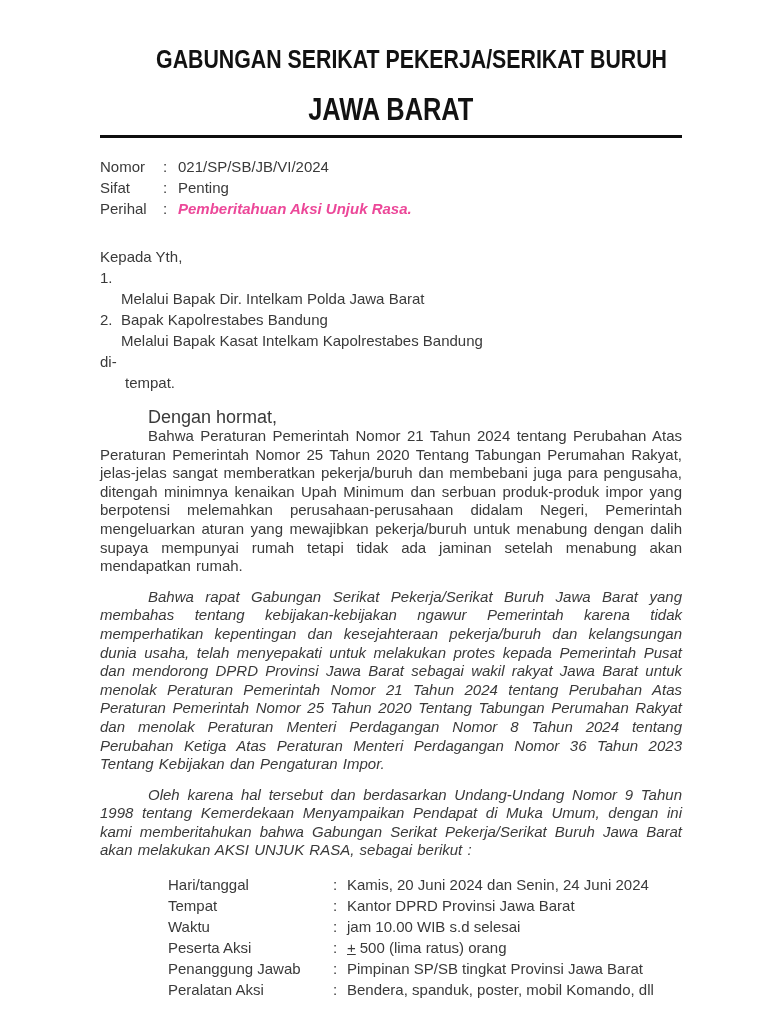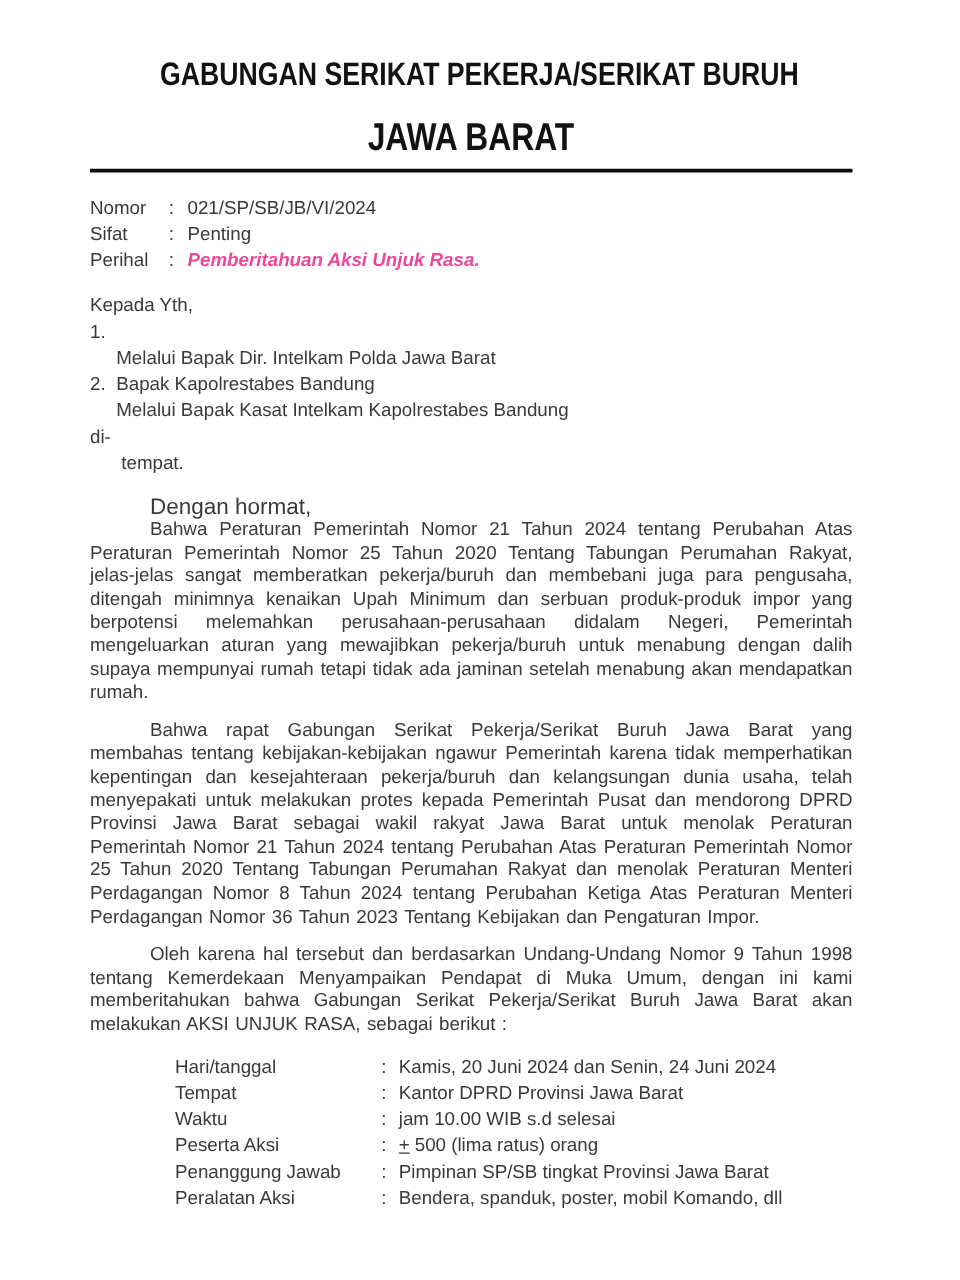--- a/index.html
+++ b/index.html
@@ -6,54 +6,54 @@
   html, body { background: #ffffff; }
   body {
     width: 768px; height: 1024px;
     font-family: "Liberation Sans", sans-serif;
     color: #3a3a3a;
     overflow: hidden;
   }
   .page {
     width: 768px; height: 1024px;
     background: #ffffff;
-    padding: 45px 86px 0 72px;
+    padding: 45px 86px 0 100px;
   }
 
   
   .letterhead { text-align: center; color: #121212; }
   .lh-line { white-space: nowrap; }
   .lh-line > span { display: inline-block; transform: scaleX(0.82); transform-origin: 50% 50%; }
   .lh-line1 { font-size: 26px; font-weight: bold; line-height: 28px; letter-spacing: 0px; }
   .lh-line2 { font-size: 31px; font-weight: bold; line-height: 33px; margin-top: 20px; }
   .lh-rule { margin-top: 9px; height: 3px; background: #0f0f0f; }
 
   
   .meta { margin-top: 18px; font-size: 15px; line-height: 21px; }
   .meta-row { display: flex; }
   .meta-label { width: 63px; flex: none; }
   .meta-sep { width: 15px; flex: none; }
   .meta-value.emphasis { font-weight: bold; font-style: italic; color: #ec4899; }
 
   
-  .recipient { margin-top: 15px; font-size: 15px; line-height: 21px; }
+  .recipient { margin-top: 27px; font-size: 15px; line-height: 21px; }
   .r-item { display: flex; }
   .r-num { width: 21px; flex: none; }
   .r-via { padding-left: 21px; }
   .r-place { padding-left: 25px; }
 
   
   .letter-body { margin-top: 15px; }
   .greeting { padding-left: 48px; font-size: 18px; line-height: 19px; }
   .para {
     font-size: 15px; line-height: 18.6px;
     text-align: justify; text-indent: 48px;
     word-spacing: 1px;
   }
-  .para + .para { margin-top: 12px; }
+  .para + .para { margin-top: 12px; font-style: italic; }
 
   
   .details { margin-top: 14px; margin-left: 68px; font-size: 15px; line-height: 21px; }
   .d-row { display: flex; }
   .d-label { width: 165px; flex: none; }
   .d-sep { width: 14px; flex: none; }
   .d-plus { text-decoration: underline; margin-right: 4px; }
 </style>
 </head>
 <body>

